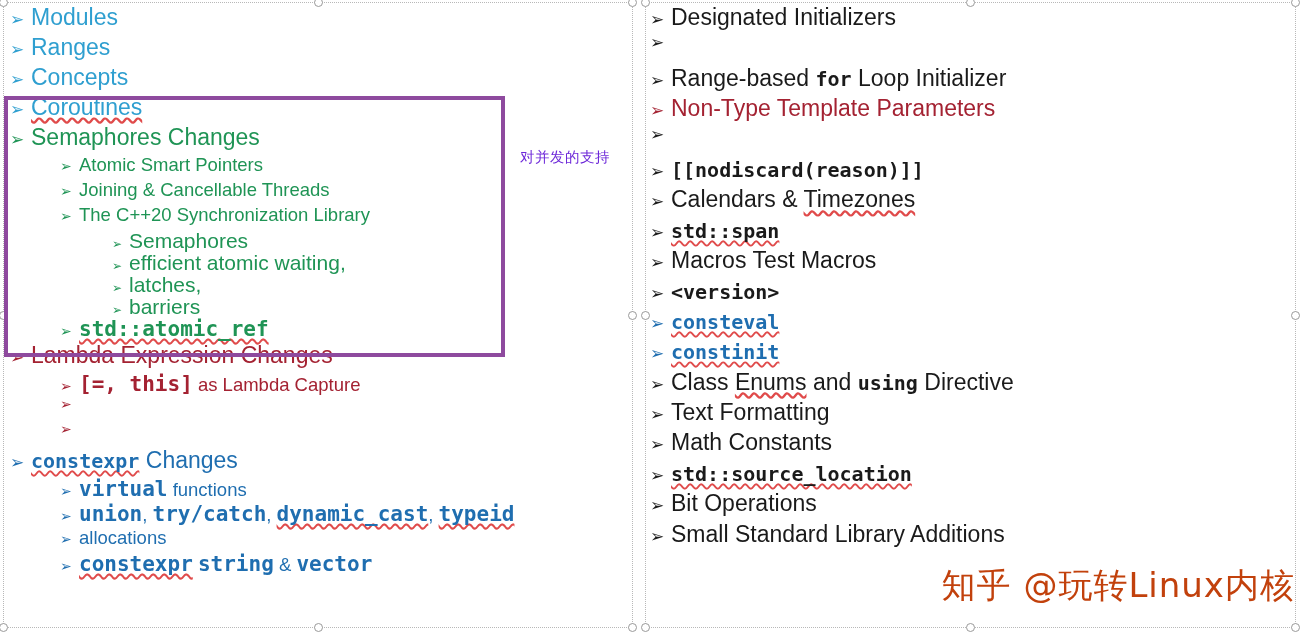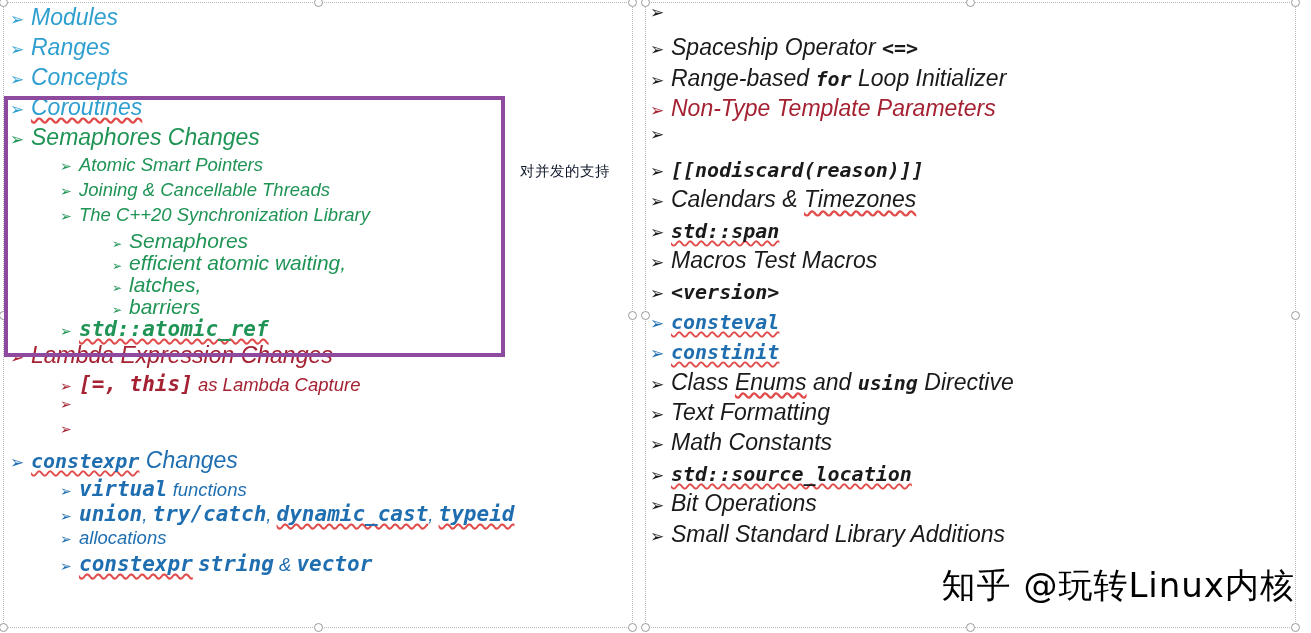--- a/index.html
+++ b/index.html
@@ -36,21 +36,21 @@
   .col{position:absolute;}
   #col-left {left:10px; top:4px; width:615px;}
   #col-right{left:650px;top:4px; width:640px;}
 
   .row{display:flex;align-items:baseline;white-space:nowrap;}
   .bul{
     display:inline-block;flex:0 0 auto;text-align:left;
     font-family:"DejaVu Sans",sans-serif;
     line-height:1;
   }
-  .txt{display:inline-block;font-style:italic;}
+  .txt{display:inline-block;}
 
   
   .lvl1{margin-left:0px;   height:30px;}
   .lvl1 .bul{width:21px;font-size:17px;}
   .lvl1 .txt{font-size:23px;}
 
   .lvl2{margin-left:50px;  height:25px;}
   .lvl2 .bul{width:19px;font-size:14px;}
   .lvl2 .txt{font-size:18.5px;}
 
@@ -76,29 +76,29 @@
 
   
   .sq{
     text-decoration: underline wavy #e04b4b;
     text-decoration-skip-ink:none;
     text-underline-offset:2px;
   }
 
   
   #annotation{
-    position:absolute;left:520px;top:162px;
-    font-size:14.5px;color:#0f172a;letter-spacing:0.5px;
+    position:absolute;left:520px;top:148px;
+    font-size:14.5px;color:#6d28d9;letter-spacing:0.5px;
     font-family:Liberation Mono, monospace;
   }
 
   
   #watermark{
     position:absolute;right:16px;bottom:24px;
-    font-size:34px;color:#000000;letter-spacing:1px;
+    font-size:34px;color:#c2410c;letter-spacing:1px;
     font-family:"DejaVu Sans","Liberation Sans",sans-serif;
     white-space:nowrap;
   }
 </style>
 </head>
 <body>
 
 <div class="slide">
 
   <div class="ph" id="ph-left">
@@ -207,24 +207,24 @@
         <span class="txt">allocations</span>
       </div>
       <div class="row lvl2 c-dkblue">
         <span class="bul">➢</span>
         <span class="txt"><span class="mono sq">constexpr</span> <span class="mono">string</span> &amp; <span class="mono">vector</span></span>
       </div>
     </div>
   <div class="col" id="col-right">
       <div class="row lvl1 c-black">
         <span class="bul">➢</span>
-      </div>
-      <div class="row lvl1 c-black">
-        <span class="bul">➢</span>
-        <span class="txt">Spaceship Operator <span class="mono">&lt;=&gt;</span></span>
+        <span class="txt">Designated Initializers</span>
+      </div>
+      <div class="row lvl1 c-black">
+        <span class="bul">➢</span>
       </div>
       <div class="row lvl1 c-black">
         <span class="bul">➢</span>
         <span class="txt">Range-based <span class="mono">for</span> Loop Initializer</span>
       </div>
       <div class="row lvl1 c-red">
         <span class="bul">➢</span>
         <span class="txt">Non-Type Template Parameters</span>
       </div>
       <div class="row lvl1 c-black">

